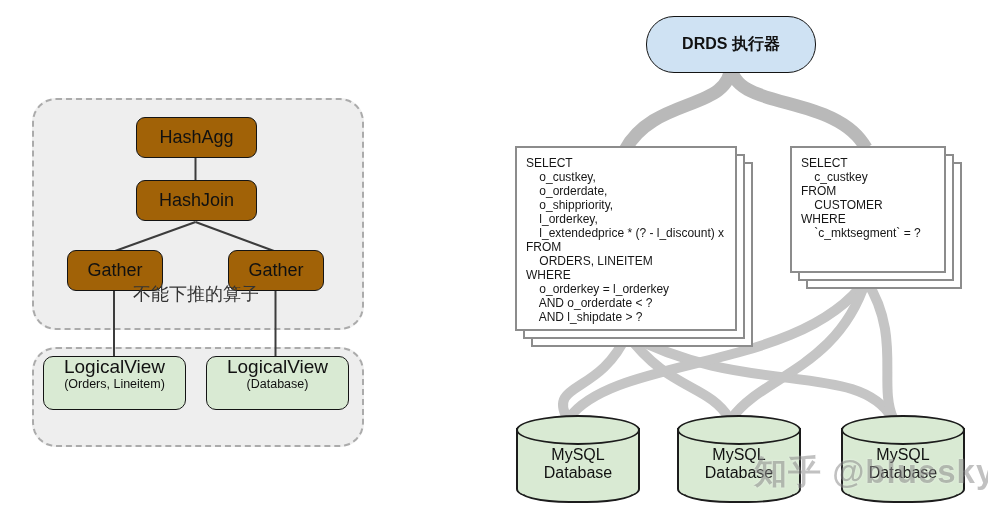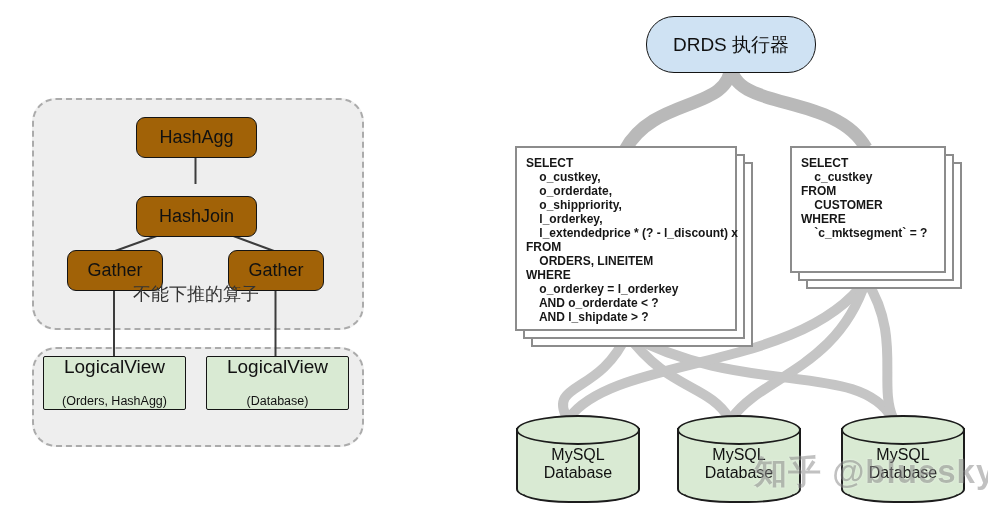--- a/index.html
+++ b/index.html
@@ -15,42 +15,42 @@
   svg.overlay{position:absolute;left:0;top:0;z-index:1;}
   .tree-edge{stroke:#3c3c3c;stroke-width:2;fill:none;}
   .trunk{stroke:#b9b9b9;stroke-width:13;fill:none;stroke-linecap:butt;}
   .dblink{stroke:#c5c5c5;stroke-width:10;fill:none;stroke-linecap:butt;}
 
   
   .node{position:absolute;display:flex;align-items:center;justify-content:center;
         background:#a16207;border:1.6px solid #141414;border-radius:9px;
         font-size:18px;z-index:2;}
   .n-hashagg{left:136px;top:117px;width:119px;height:39px;}
-  .n-hashjoin{left:136px;top:196px;width:119px;height:39px;}
+  .n-hashjoin{left:136px;top:180px;width:119px;height:39px;}
   .n-gather-l{left:67px;top:250px;width:94px;height:39px;}
   .n-gather-r{left:228px;top:250px;width:94px;height:39px;}
 
-  .lv{position:absolute;display:flex;flex-direction:column;align-items:center;justify-content:space-between;
-      background:#d9ead3;border:1.6px solid #141414;border-radius:2px;z-index:2;}
+  .lv{position:absolute;display:flex;flex-direction:column;align-items:center;justify-content:flex-start;
+      background:#d9ead3;border:1.6px solid #141414;border-radius:10px;z-index:2;}
   .lv-l{left:43px;top:356px;width:141px;height:52px;}
   .lv-r{left:206px;top:356px;width:141px;height:52px;}
   .lv-title{font-size:19px;line-height:1.1;}
   .lv-sub{font-size:12.5px;line-height:1.1;}
 
   .group-label{position:absolute;width:328px;text-align:center;font-size:18px;color:#333;z-index:2;}
   .label-top{left:32px;top:282px;}
   .label-bottom{left:32px;top:414px;}
 
   
   .pill{position:absolute;left:646px;top:16px;width:168px;height:55px;border-radius:28px;
         background:#cfe2f3;border:1.6px solid #141414;display:flex;align-items:center;
-        justify-content:center;font-size:19px;z-index:2;}
+        justify-content:center;font-size:16px;z-index:2;font-weight:bold;}
 
   
-  .stack{position:absolute;z-index:2;font-weight:bold;}
+  .stack{position:absolute;z-index:2;}
   .stack-l{left:515px;top:146px;width:222px;height:185px;}
   .stack-r{left:790px;top:146px;width:156px;height:127px;}
   .sheet{position:absolute;background:#fff;border:2px solid #8c8c8c;}
   .sheet.s2{left:16px;top:16px;right:-16px;bottom:-16px;}
   .sheet.s1{left:8px;top:8px;right:-8px;bottom:-8px;}
   .sql{position:absolute;left:0;top:0;right:0;bottom:0;background:#fff;border:2px solid #8c8c8c;
        padding:8px 9px;font-size:12px;line-height:1.17;white-space:pre;color:#161616;}
 
   
   .cyl{position:absolute;width:124px;height:88px;z-index:2;}
@@ -97,21 +97,21 @@
   </svg>
 
   <div class="node n-hashagg">HashAgg</div>
   <div class="node n-hashjoin">HashJoin</div>
   <div class="node n-gather-l">Gather</div>
   <div class="node n-gather-r">Gather</div>
   <div class="group-label label-top">不能下推的算子</div>
 
   <div class="lv lv-l">
     <span class="lv-title">LogicalView</span>
-    <span class="lv-sub">(Orders, HashAgg)</span>
+    <span class="lv-sub">(Orders, Lineitem)</span>
   </div>
   <div class="lv lv-r">
     <span class="lv-title">LogicalView</span>
     <span class="lv-sub">(Database)</span>
   </div>
 
   <div class="pill">DRDS 执行器</div>
 
   <div class="stack stack-l">
     <div class="sheet s2"></div>

